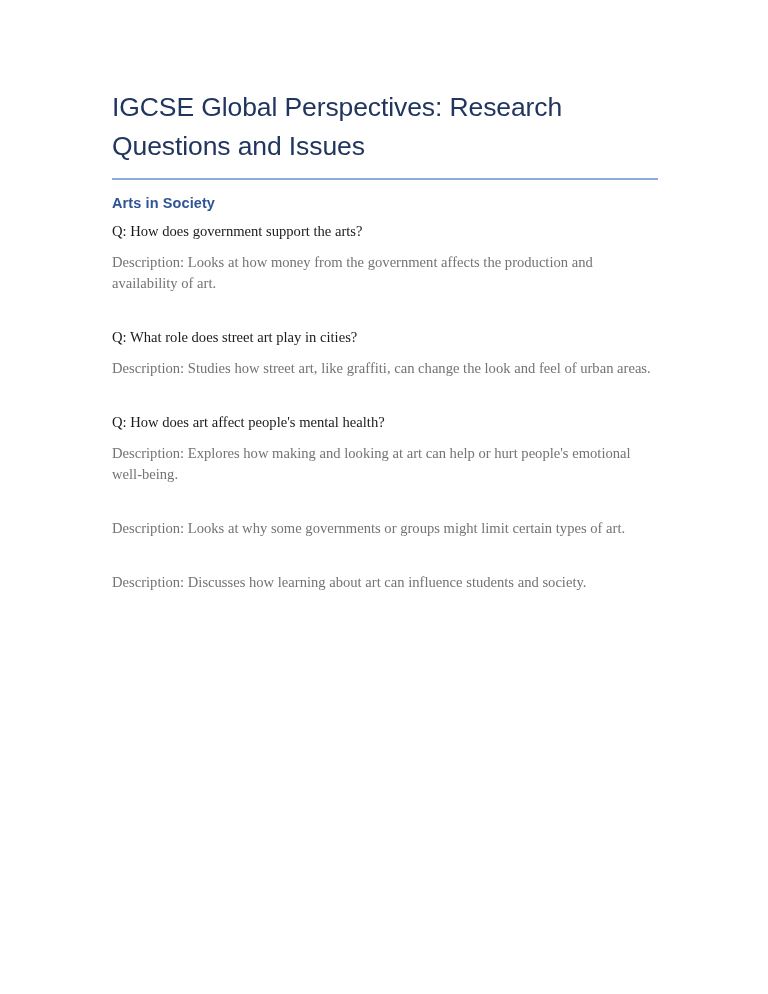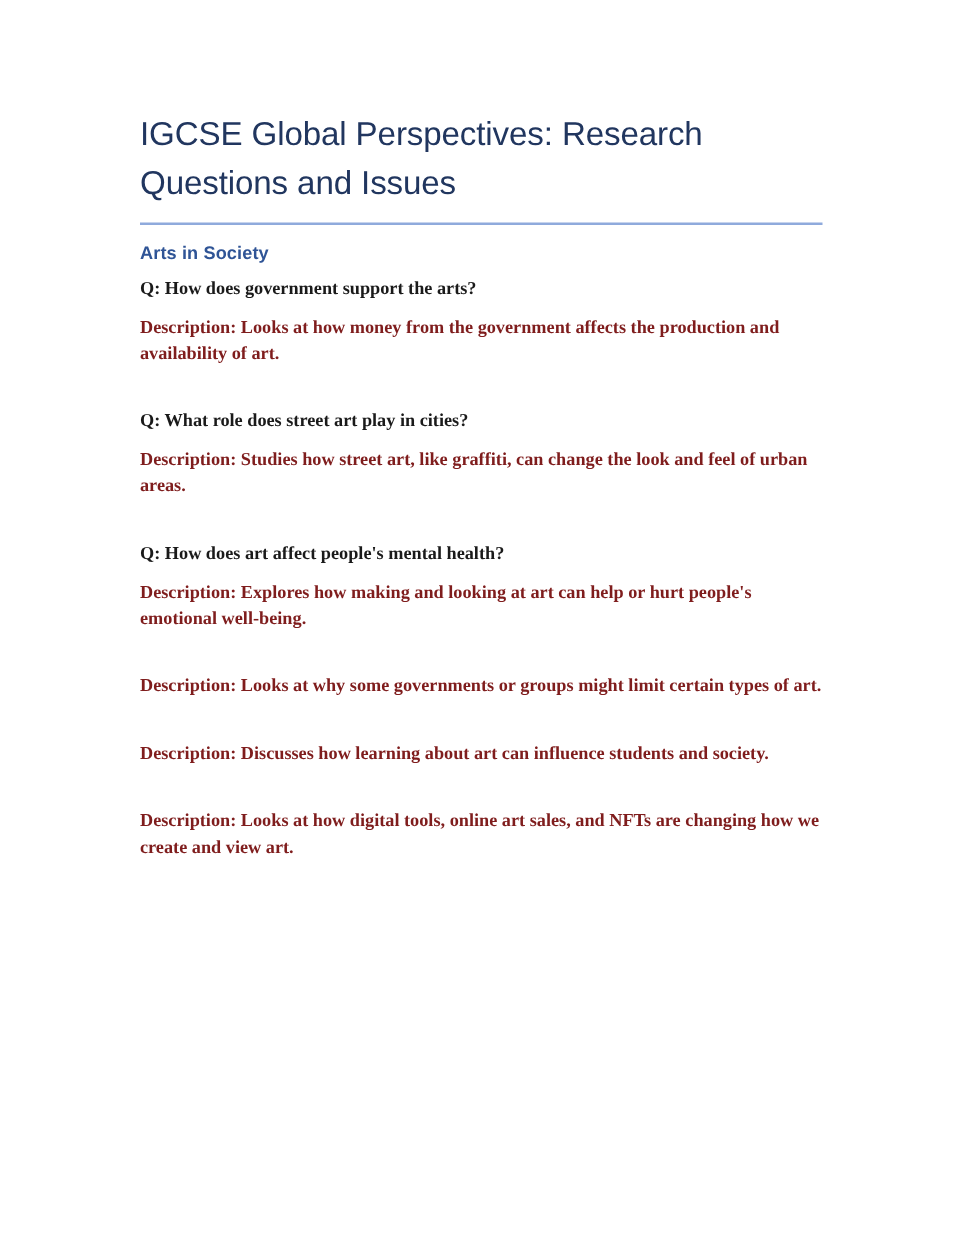--- a/index.html
+++ b/index.html
@@ -52,36 +52,35 @@
     font-family: "Liberation Sans", "DejaVu Sans", sans-serif;
     font-size: 14.5px;
     line-height: 19px;
     font-weight: bold;
     color: #2f5496;
     margin: 0 0 8px 0;
     letter-spacing: 0.1px;
   }
   .qa-block {
     margin-bottom: 33px;
-    font-weight: bold;
   }
   .qa-block:last-child {
     margin-bottom: 0;
   }
   .qa-question {
     font-size: 14.6px;
     line-height: 20px;
     margin: 0 0 11px 0;
     color: #1a1a1a;
   }
   .qa-description {
     font-size: 14.6px;
     line-height: 21px;
     margin: 0;
-    color: #7f1d1d;
+    color: #737373;
   }
 </style>
 </head>
 <body>
 
 <div class="page">
   <div class="content">
 
     <h1 class="doc-title">IGCSE Global Perspectives: Research
 Questions and Issues</h1>
@@ -111,18 +110,17 @@
       </div>
 
       <div class="qa-block">
       </div>
 
       <div class="qa-block">
         <p class="qa-description">Description: Discusses how learning about art can influence students and society.</p>
       </div>
 
       <div class="qa-block">
-        <p class="qa-description">Description: Looks at how digital tools, online art sales, and NFTs are changing how we create and view art.</p>
       </div>
 
     </div>
   </div>
 </div>
 
 </body></html>

